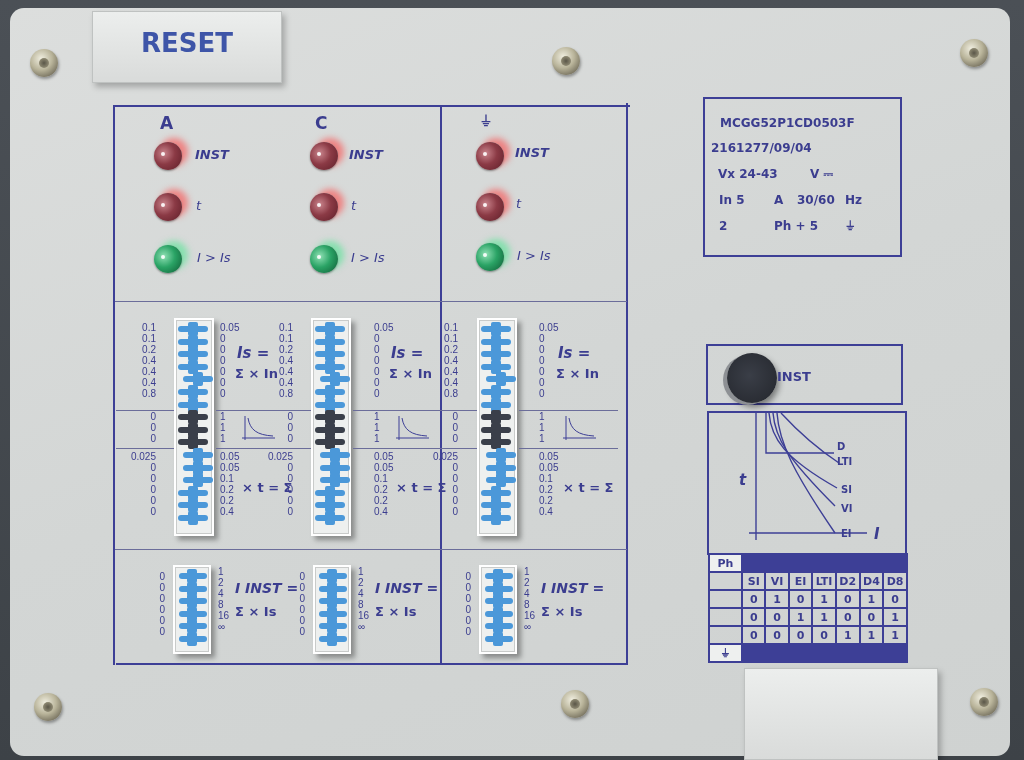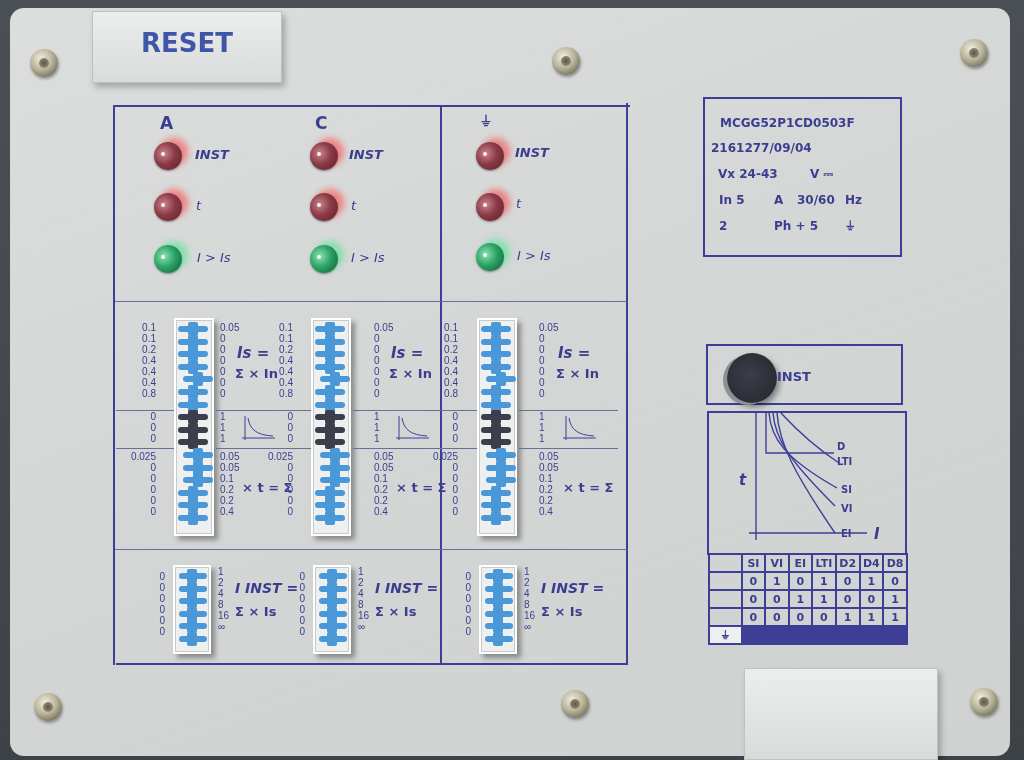--- a/index.html
+++ b/index.html
@@ -635,20 +635,30 @@
 <div class="info-line" style="left:739px;top:471px;font-style:italic;font-size:15px;">t</div>
 <div class="info-line" style="left:874px;top:525px;font-style:italic;font-size:15px;">I</div>
 <div class="info-line" style="left:837px;top:441px;font-size:10px;">D</div>
 <div class="info-line" style="left:837px;top:456px;font-size:10px;">LTI</div>
 <div class="info-line" style="left:841px;top:484px;font-size:10px;">SI</div>
 <div class="info-line" style="left:841px;top:503px;font-size:10px;">VI</div>
 <div class="info-line" style="left:841px;top:528px;font-size:10px;">EI</div>
 
 <table class="ctable" style="left:708px;top:553px;width:200px;">
   <tbody>
+      <tr>
+    <td class="first" style="background:#eef0ef;">Ph</td>
+    <td class="hdr"></td>
+        <td class="hdr"></td>
+        <td class="hdr"></td>
+        <td class="hdr"></td>
+        <td class="hdr"></td>
+        <td class="hdr"></td>
+        <td class="hdr"></td>
+  </tr>
   <tr>
     <td class="first"></td>
     <td>SI</td>
     <td>VI</td>
     <td>EI</td>
     <td>LTI</td>
     <td>D2</td>
     <td>D4</td>
     <td>D8</td>
   </tr>

